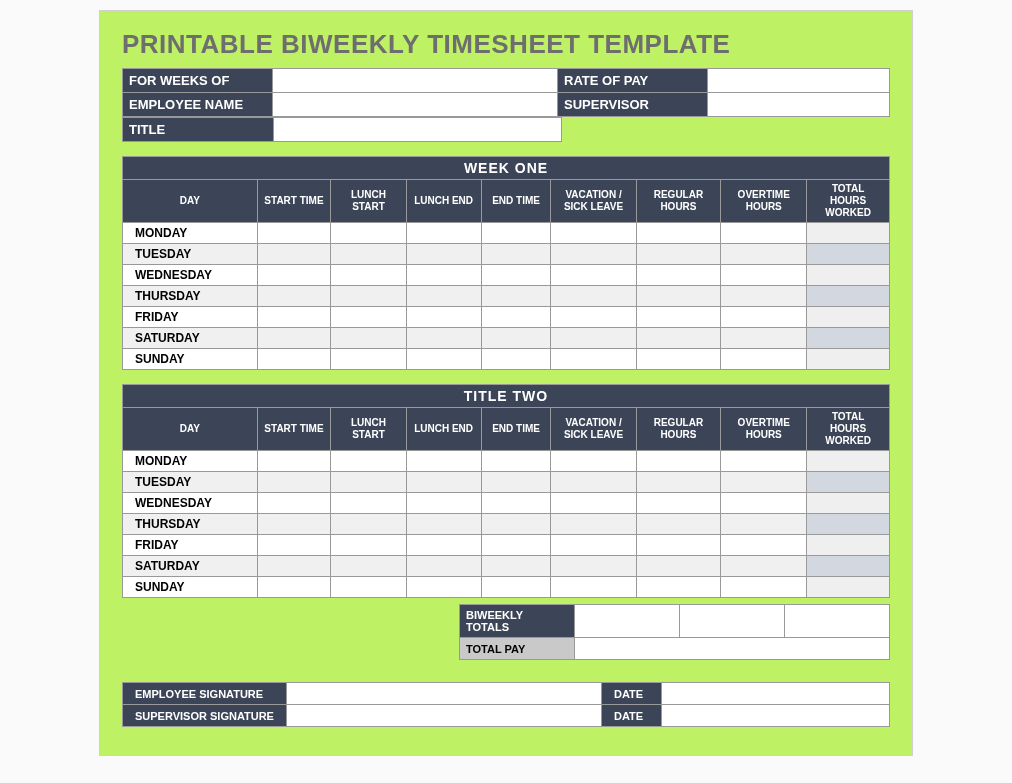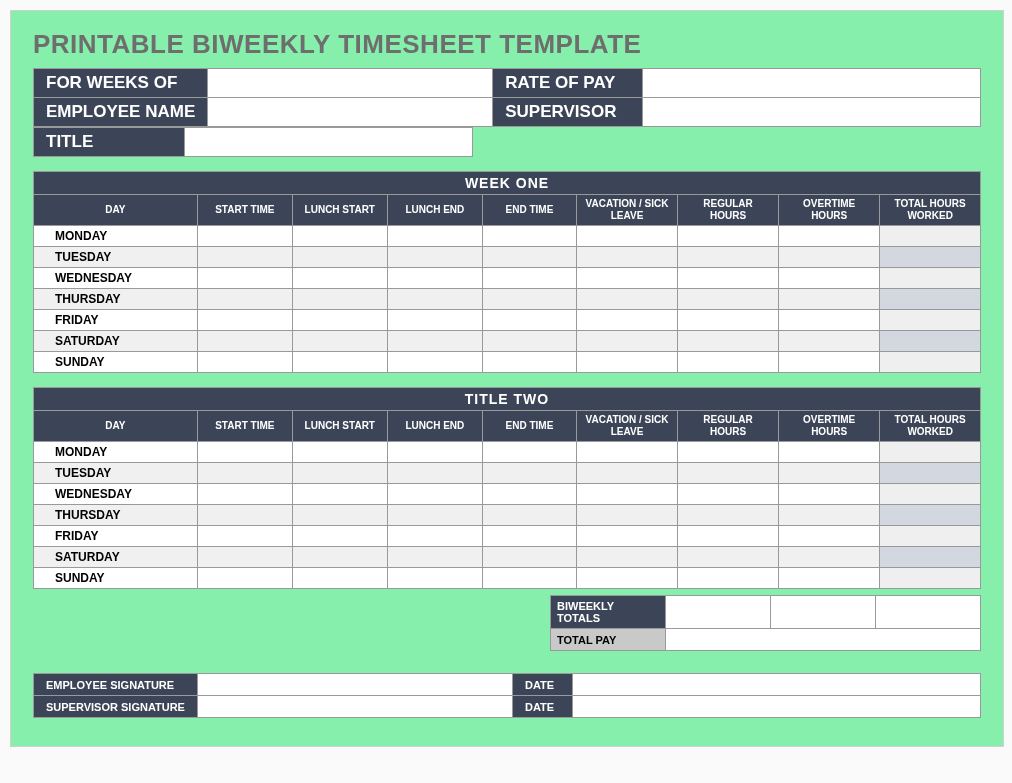--- a/index.html
+++ b/index.html
@@ -3,43 +3,43 @@
 <meta charset="utf-8">
 <style>
   * { box-sizing: border-box; }
   body {
     margin: 0;
     padding: 10px;
     font-family: Arial, Helvetica, sans-serif;
     background: #fafafa;
   }
   .page {
-    width: 994px;
+    width: 814px;
     margin: 0 auto;
-    background: #86efac;
+    background: #bef264;
     border: 1px solid #d0d0d0;
     padding: 18px 22px 28px 22px;
   }
   h1.title {
     font-size: 26px;
     font-weight: 900;
     letter-spacing: 0.5px;
     color: #6e6e6e;
     margin: 0 0 8px 0;
   }
 
   
   table { border-collapse: collapse; }
   .hdr {
     width: 100%;
   }
   .hdr td {
     border: 1px solid #999;
-    font-size: 17px;
-    padding: 4px 12px;
+    font-size: 13px;
+    padding: 4px 6px;
     height: 22px;
   }
   .hdr td.lbl {
     background:#3c4557;
     color:#fff;
     font-weight:700;
     width:150px;
     white-space:nowrap;
   }
   .hdr td.val { background:#fff; }
@@ -69,21 +69,21 @@
     color:#fff;
     font-weight:700;
     text-align:center;
     font-size:10px;
     line-height:1.2;
   }
   .week td.dayname {
     font-weight:700;
     font-size:12px;
     width:170px;
-    padding-left:21px;
+    padding-left:12px;
     margin-top:48px;
   }
   .stripe-odd  td { background:#ffffff; }
   .stripe-even td { background:#f0f0f0; }
   .stripe-even td.totalcell { background:#d3d8e0; }
   .stripe-odd  td.totalcell { background:#efefef; }
 
   
   .c-start, .c-lunchs, .c-lunche, .c-end { width:100px; }
   .c-vac, .c-reg, .c-ot, .c-tot { width:105px; }

